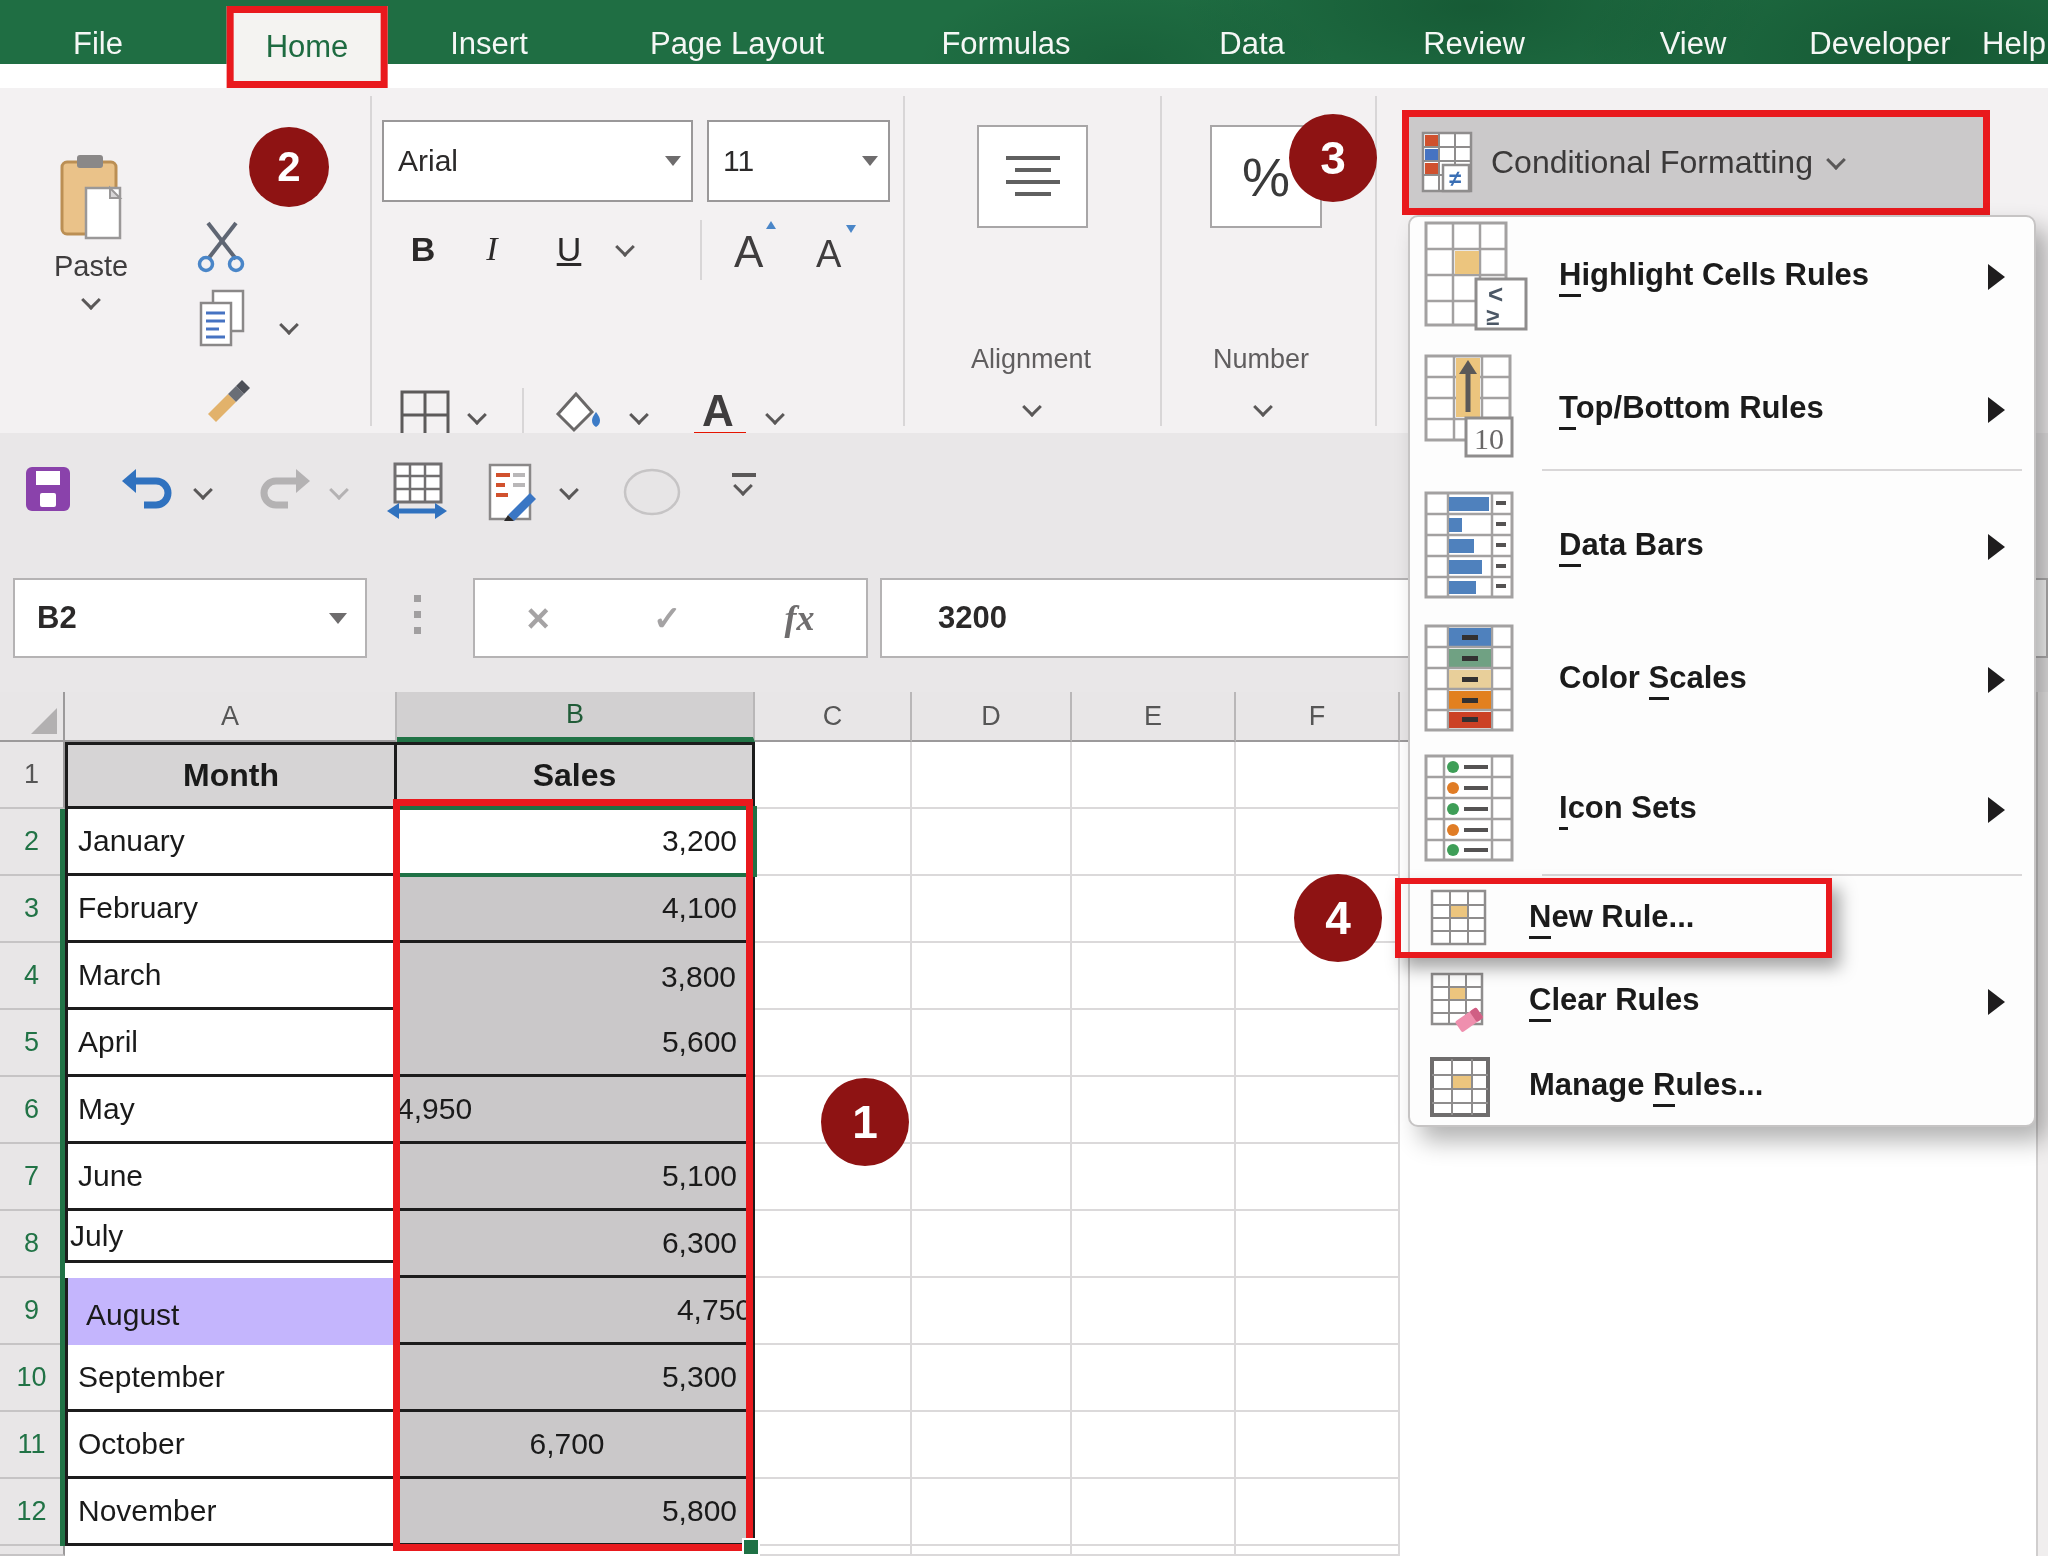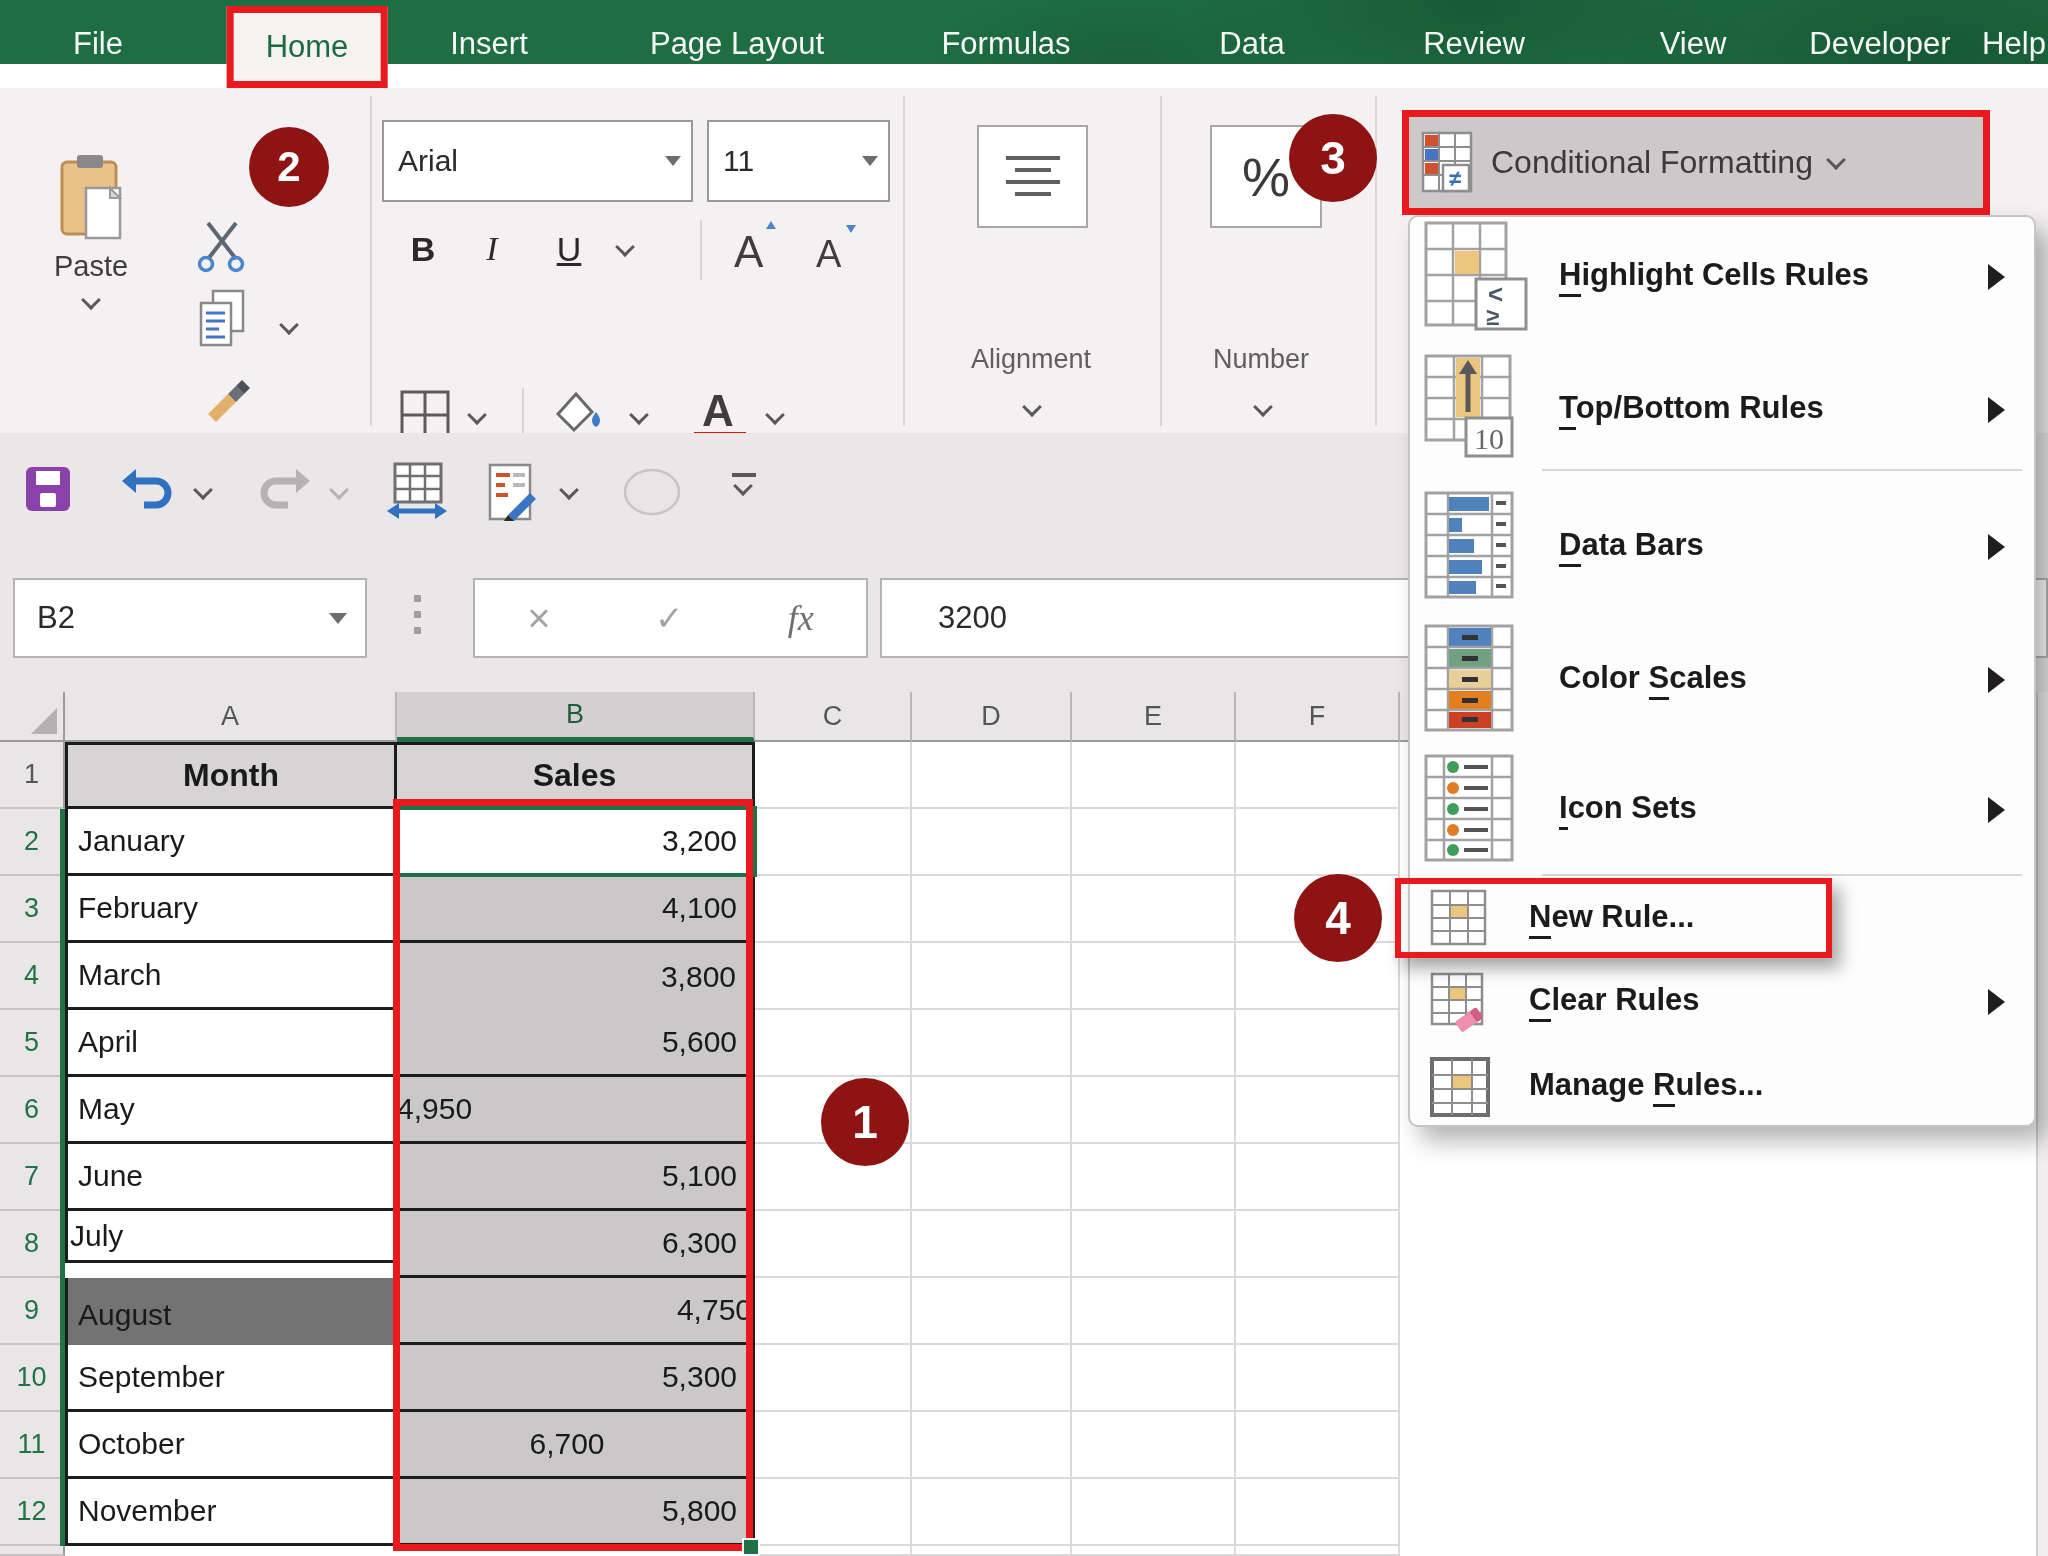--- a/index.html
+++ b/index.html
@@ -25,21 +25,21 @@
   .chev{display:inline-block;width:11px;height:11px;border-right:3px solid #5a5858;
         border-bottom:3px solid #5a5858;transform:rotate(45deg);}
   .combo{position:absolute;background:#fff;border:2px solid #9a9899;box-sizing:border-box;
          display:flex;align-items:center;font-size:30px;color:#2b2929;padding-left:14px;}
   .combo .dd{margin-left:auto;margin-right:10px;width:0;height:0;
          border-left:8px solid transparent;border-right:8px solid transparent;border-top:10px solid #6e6c6d;}
   .ribbtn{position:absolute;display:flex;align-items:center;justify-content:center;cursor:default;}
   .iconbox{position:absolute;background:#fff;border:2px solid #a8a6a7;box-sizing:border-box;
            display:flex;align-items:center;justify-content:center;}
   
-  #qfrows{left:0;top:433px;width:2048px;height:259px;background:#e9e7e8;border-bottom:2px solid #c8c6c7;}
+  #qfrows{left:0;top:433px;width:2048px;height:259px;background:#e9e7e8;border-bottom:2px solid #c8c6c7;font-weight:bold;}
   .whitebox{position:absolute;background:#fff;border:2px solid #b5b3b4;box-sizing:border-box;}
   
   #sheet{left:0;top:692px;width:2048px;height:864px;background:#fff;}
   .colhead{position:absolute;top:692px;height:50px;background:#e8e6e7;border-right:2px solid #b9b7b8;
            border-bottom:2px solid #9c9a9b;box-sizing:border-box;display:flex;align-items:center;
            justify-content:center;font-size:27px;color:#565656;}
   .rowhead{position:absolute;left:0;width:65px;background:#e8e6e7;border-right:2px solid #9c9a9b;
            border-bottom:2px solid #c6c4c5;box-sizing:border-box;display:flex;align-items:center;
            justify-content:center;font-size:27px;}
   .cell{position:absolute;box-sizing:border-box;font-size:30px;color:#1a1a1a;display:flex;align-items:center;}
@@ -431,21 +431,21 @@
       </div>
       <div class="cell" style="left: 397px; top: 452px; width: 358px; height: 67px; background: rgb(202, 200, 201); border-right: 3px solid rgb(28, 28, 28); border-bottom: 3px solid rgb(28, 28, 28); justify-content: flex-end; padding-right: 15px;">
         <span style="">5,100</span>
       </div>
       <div class="cell" style="left: 65px; top: 519px; width: 332px; height: 52px; background: rgb(255, 255, 255); border-left: 3px solid rgb(28, 28, 28); border-right: 3px solid rgb(28, 28, 28); border-bottom: 3px solid rgb(28, 28, 28); padding-left: 2px;">
         <span style="">July</span>
       </div>
       <div class="cell" style="left: 397px; top: 519px; width: 358px; height: 67px; background: rgb(202, 200, 201); border-right: 3px solid rgb(28, 28, 28); border-bottom: 3px solid rgb(28, 28, 28); justify-content: flex-end; padding-right: 15px;">
         <span style="">6,300</span>
       </div>
-      <div class="cell" style="left: 65px; top: 586px; width: 332px; height: 77px; background: #737373; border-left: 3px solid rgb(28, 28, 28); border-right: 3px solid rgb(28, 28, 28); border-bottom: 3px solid rgb(28, 28, 28); padding-left: 10px;">
+      <div class="cell" style="left: 65px; top: 586px; width: 332px; height: 77px; background: #c4b5fd; border-left: 3px solid rgb(28, 28, 28); border-right: 3px solid rgb(28, 28, 28); border-bottom: 3px solid rgb(28, 28, 28); padding-left: 18px;">
         <span style="">August</span>
       </div>
       <div class="cell" style="left: 397px; top: 586px; width: 358px; height: 67px; background: rgb(202, 200, 201); border-right: 3px solid rgb(28, 28, 28); border-bottom: 3px solid rgb(28, 28, 28); justify-content: flex-end; ">
         <span style="">4,750</span>
       </div>
       <div class="cell" style="left: 65px; top: 653px; width: 332px; height: 67px; background: rgb(255, 255, 255); border-left: 3px solid rgb(28, 28, 28); border-right: 3px solid rgb(28, 28, 28); border-bottom: 3px solid rgb(28, 28, 28); padding-left: 10px;">
         <span style="">September</span>
       </div>
       <div class="cell" style="left: 397px; top: 653px; width: 358px; height: 67px; background: rgb(202, 200, 201); border-right: 3px solid rgb(28, 28, 28); border-bottom: 3px solid rgb(28, 28, 28); justify-content: flex-end; padding-right: 15px;">
         <span style="">5,300</span>

